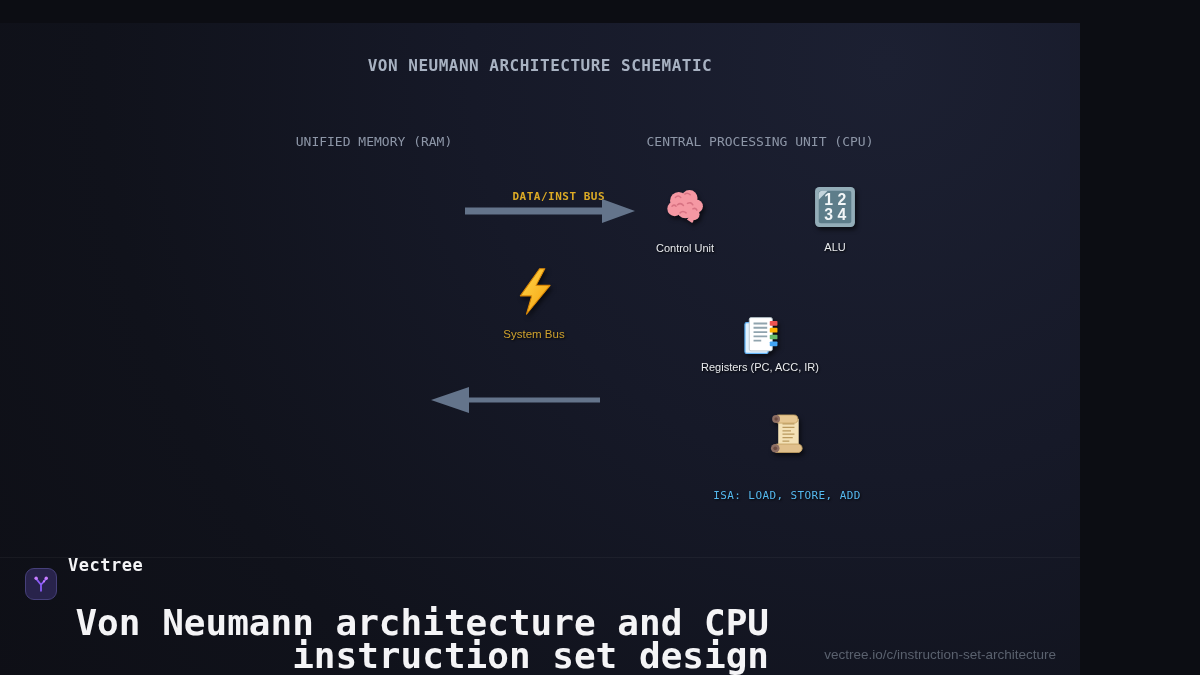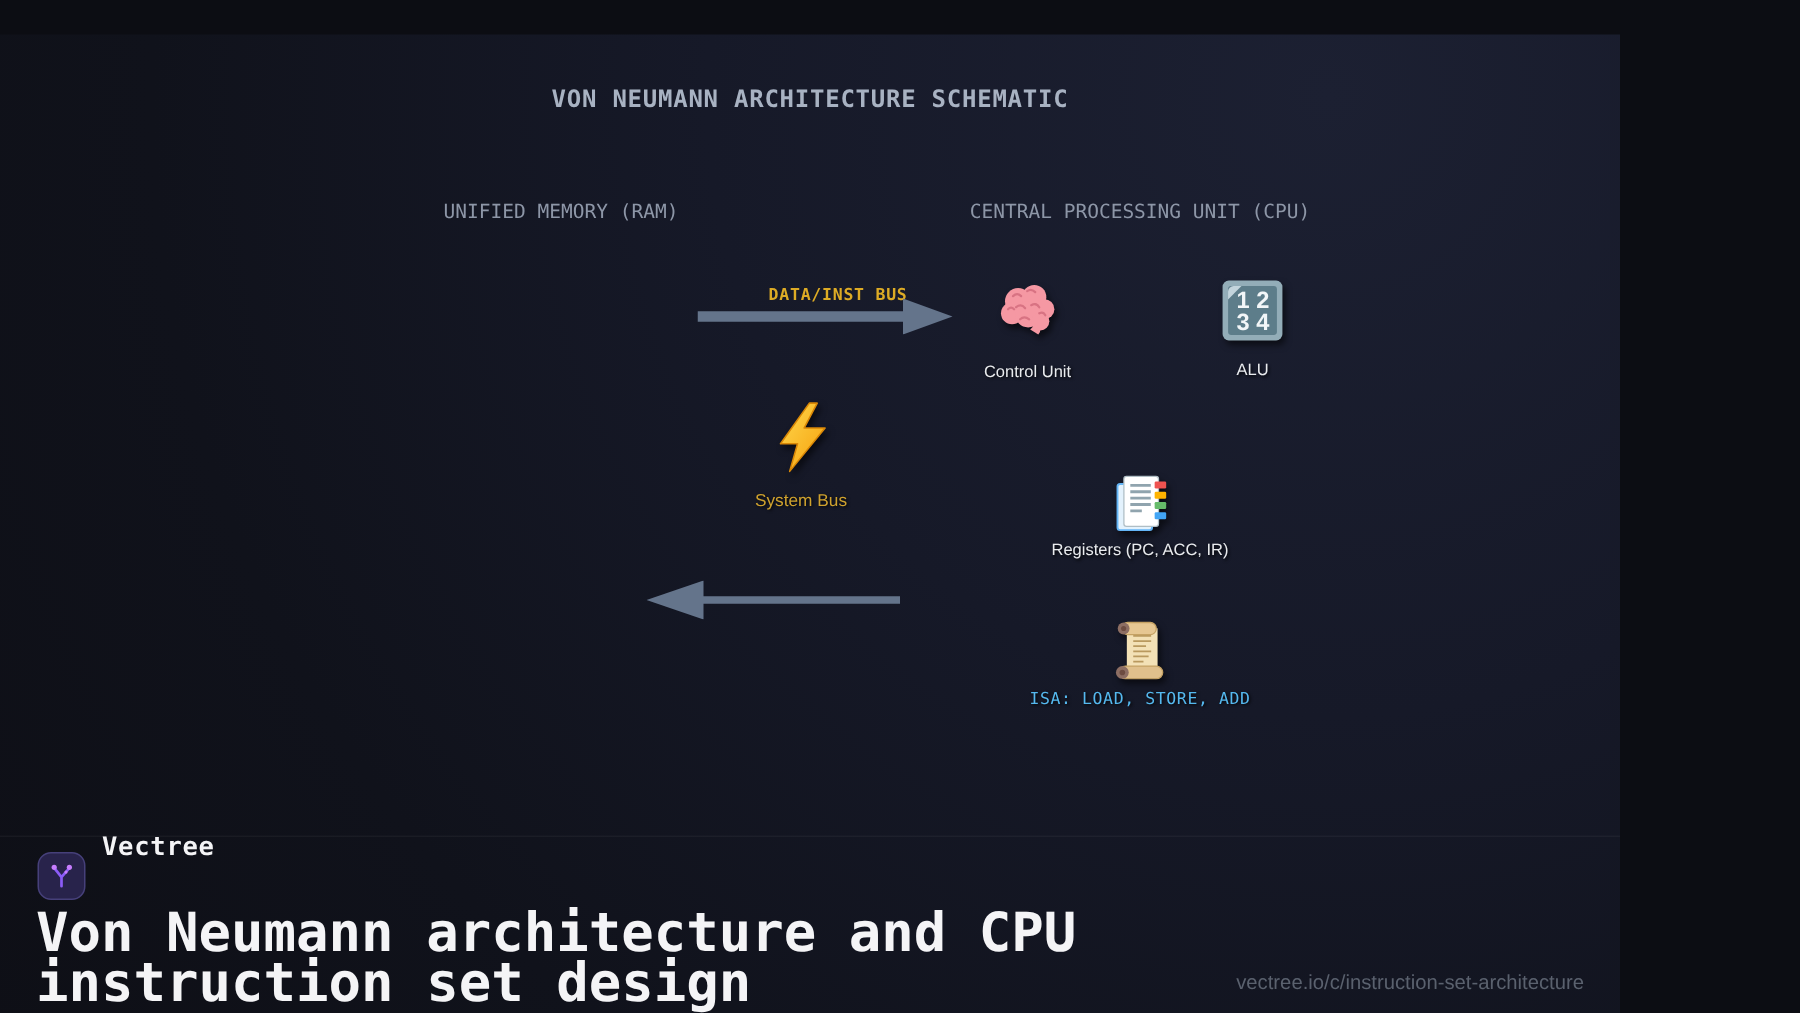--- a/index.html
+++ b/index.html
@@ -31,21 +31,21 @@
     text-shadow:1px 1px 2px rgba(0,0,0,.8);
   }
   .node-main-memory{left:374px;top:219px;}
   .node-main-memory .node-label{font-size:16px;font-weight:bold;color:#ffffff;margin-top:10px;text-shadow:1px 2px 3px rgba(0,0,0,.9);}
   .node-control-unit{left:685px;top:163px;}
   .node-alu{left:835px;top:163px;}
   .node-system-bus{left:534px;top:244px;}
   .node-system-bus .node-label{color:#cfa22e;font-size:11.5px;margin-top:12px;}
   .node-registers{left:760px;top:292px;}
   .node-registers .node-label{margin-top:5px;}
-  .node-isa{left:760px;top:389px;}
+  .node-isa{left:787px;top:389px;gap:30px;}
   .node-isa .node-label{
     font-family:"DejaVu Sans Mono", monospace;font-size:11px;letter-spacing:0.4px;
     color:#55b9ef;margin-top:6px;
   }
 
   
   .bus-arrow{position:absolute;line-height:0;}
   .bus-arrow.right{left:465px;top:176px;}
   .bus-arrow.left{left:431px;top:364px;}
   .bus-label{
@@ -62,21 +62,21 @@
     display:flex;align-items:center;justify-content:center;
   }
   .brand-name{
     position:absolute;left:68px;top:532px;
     font-family:"DejaVu Sans Mono", monospace;font-weight:bold;font-size:17px;
     letter-spacing:0.5px;color:#f4f4f6;
   }
   .footer-heading{
     position:absolute;left:24px;top:583px;width:745px;
     font-family:"DejaVu Sans Mono", monospace;font-weight:bold;font-size:36px;
-    line-height:33px;color:#f4f4f6;letter-spacing:0px;
+    line-height:33px;color:#f4f4f6;letter-spacing:0px;text-align:right;
   }
   .footer-url{
     position:absolute;right:24px;top:624px;
     font-family:Liberation Sans, sans-serif;font-size:13.5px;color:#5a616e;
   }
 </style>
 </head>
 <body>
 
 <div class="stage">

